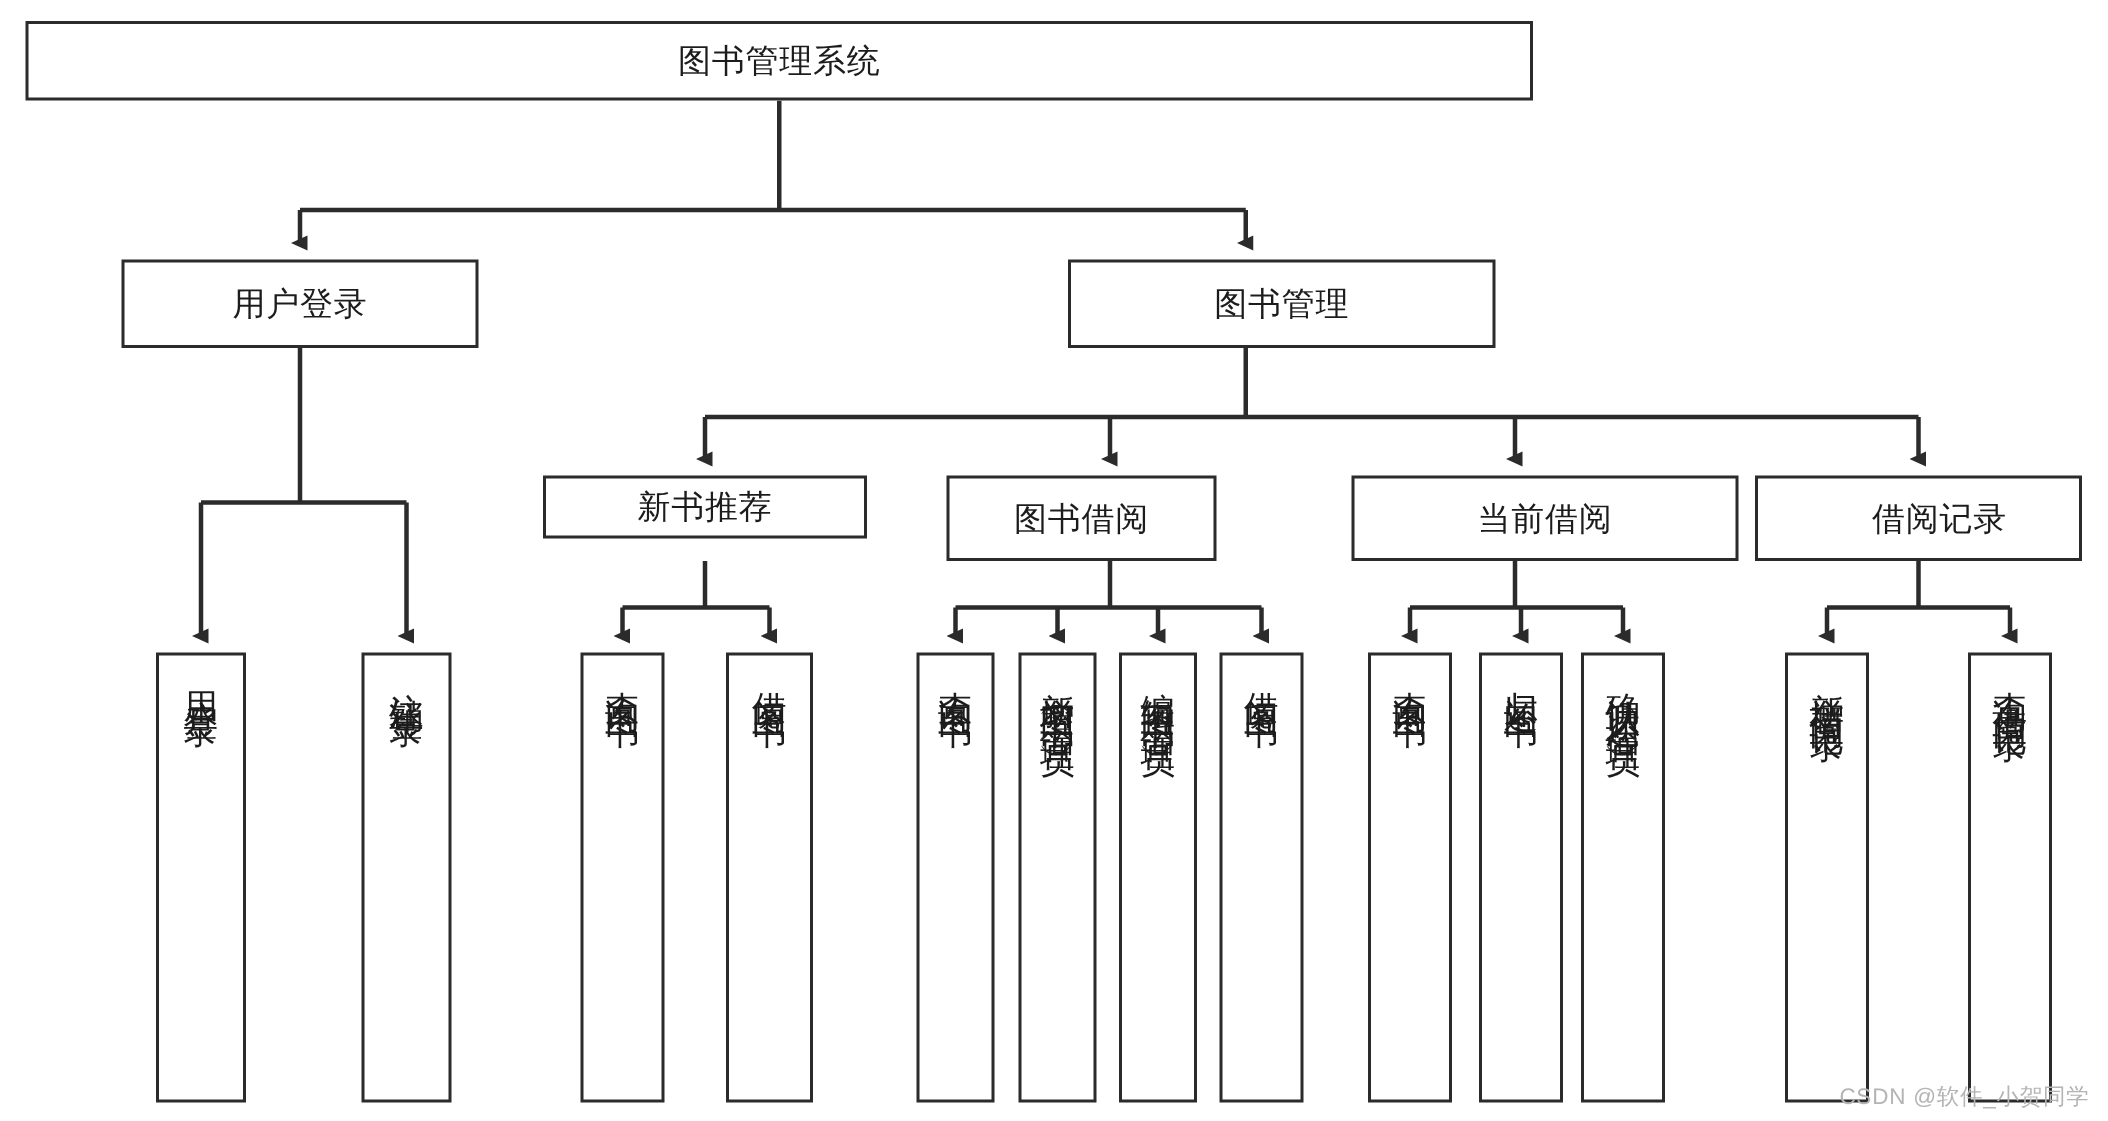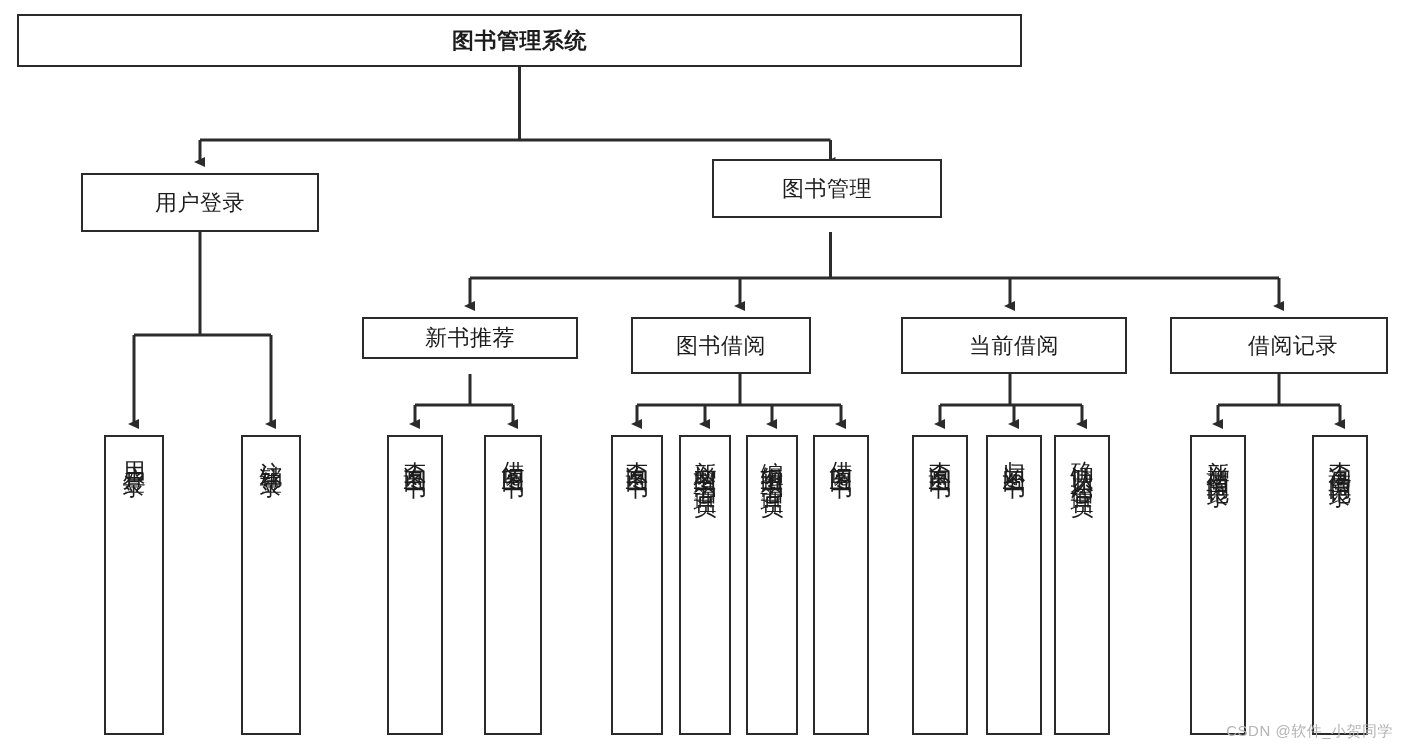--- a/index.html
+++ b/index.html
@@ -101,36 +101,36 @@
         <path d="M940,405 L940,424" stroke="#2b2b2b" stroke-width="3" fill="none" marker-end="url(#arrow)"></path>
         <path d="M1014,405 L1014,424" stroke="#2b2b2b" stroke-width="3" fill="none" marker-end="url(#arrow)"></path>
         <path d="M1082,405 L1082,424" stroke="#2b2b2b" stroke-width="3" fill="none" marker-end="url(#arrow)"></path>
         <path d="M1279,374 L1279,405" stroke="#2b2b2b" stroke-width="3" fill="none"></path>
         <path d="M1218,405 L1340,405" stroke="#2b2b2b" stroke-width="3" fill="none"></path>
         <path d="M1218,405 L1218,424" stroke="#2b2b2b" stroke-width="3" fill="none" marker-end="url(#arrow)"></path>
         <path d="M1340,405 L1340,424" stroke="#2b2b2b" stroke-width="3" fill="none" marker-end="url(#arrow)"></path>
       </g>
   </svg>
   <div id="node-layer">
-      <div class="node-box" style="left: 17px; top: 14px; width: 1005px; height: 53px; font-weight: bold;">
+      <div class="node-box" style="left: 17px; top: 14px; width: 1005px; height: 53px;">
         <span class="node-label">图书管理系统</span>
       </div>
       <div class="node-box" style="left: 81px; top: 173px; width: 238px; height: 59px;">
         <span class="node-label">用户登录</span>
       </div>
-      <div class="node-box" style="left: 712px; top: 159px; width: 230px; height: 59px;">
+      <div class="node-box" style="left: 712px; top: 173px; width: 285px; height: 59px;">
         <span class="node-label">图书管理</span>
       </div>
       <div class="node-box" style="left: 362px; top: 317px; width: 216px; height: 42px;">
         <span class="node-label">新书推荐</span>
       </div>
       <div class="node-box" style="left: 631px; top: 317px; width: 180px; height: 57px;">
         <span class="node-label">图书借阅</span>
       </div>
-      <div class="node-box" style="left: 901px; top: 317px; width: 226px; height: 57px; font-family: Liberation Serif, serif;">
+      <div class="node-box" style="left: 901px; top: 317px; width: 258px; height: 57px; font-family: Liberation Serif, serif;">
         <span class="node-label">当前借阅</span>
       </div>
       <div class="node-box" style="left: 1170px; top: 317px; width: 218px; height: 57px; padding-left: 28px;">
         <span class="node-label">借阅记录</span>
       </div>
       <div class="node-box vertical" style="left: 104px; top: 435px; width: 60px; height: 300px;">
         <span class="node-label">用户登录</span>
       </div>
       <div class="node-box vertical" style="left: 241px; top: 435px; width: 60px; height: 300px;">
         <span class="node-label">注销登录</span>

